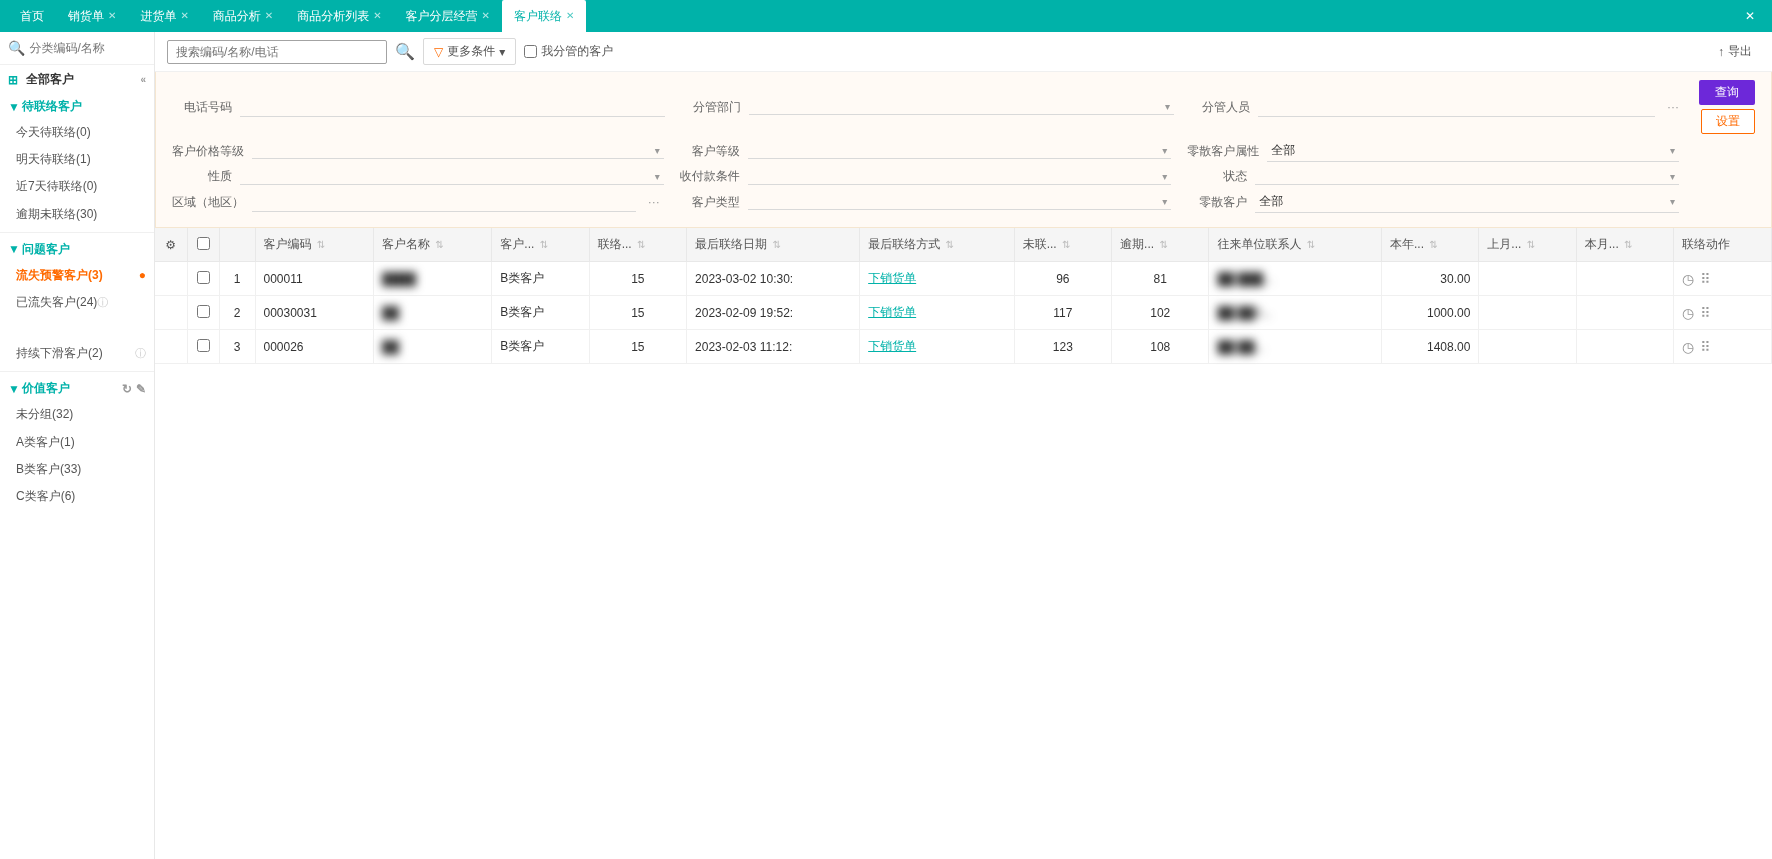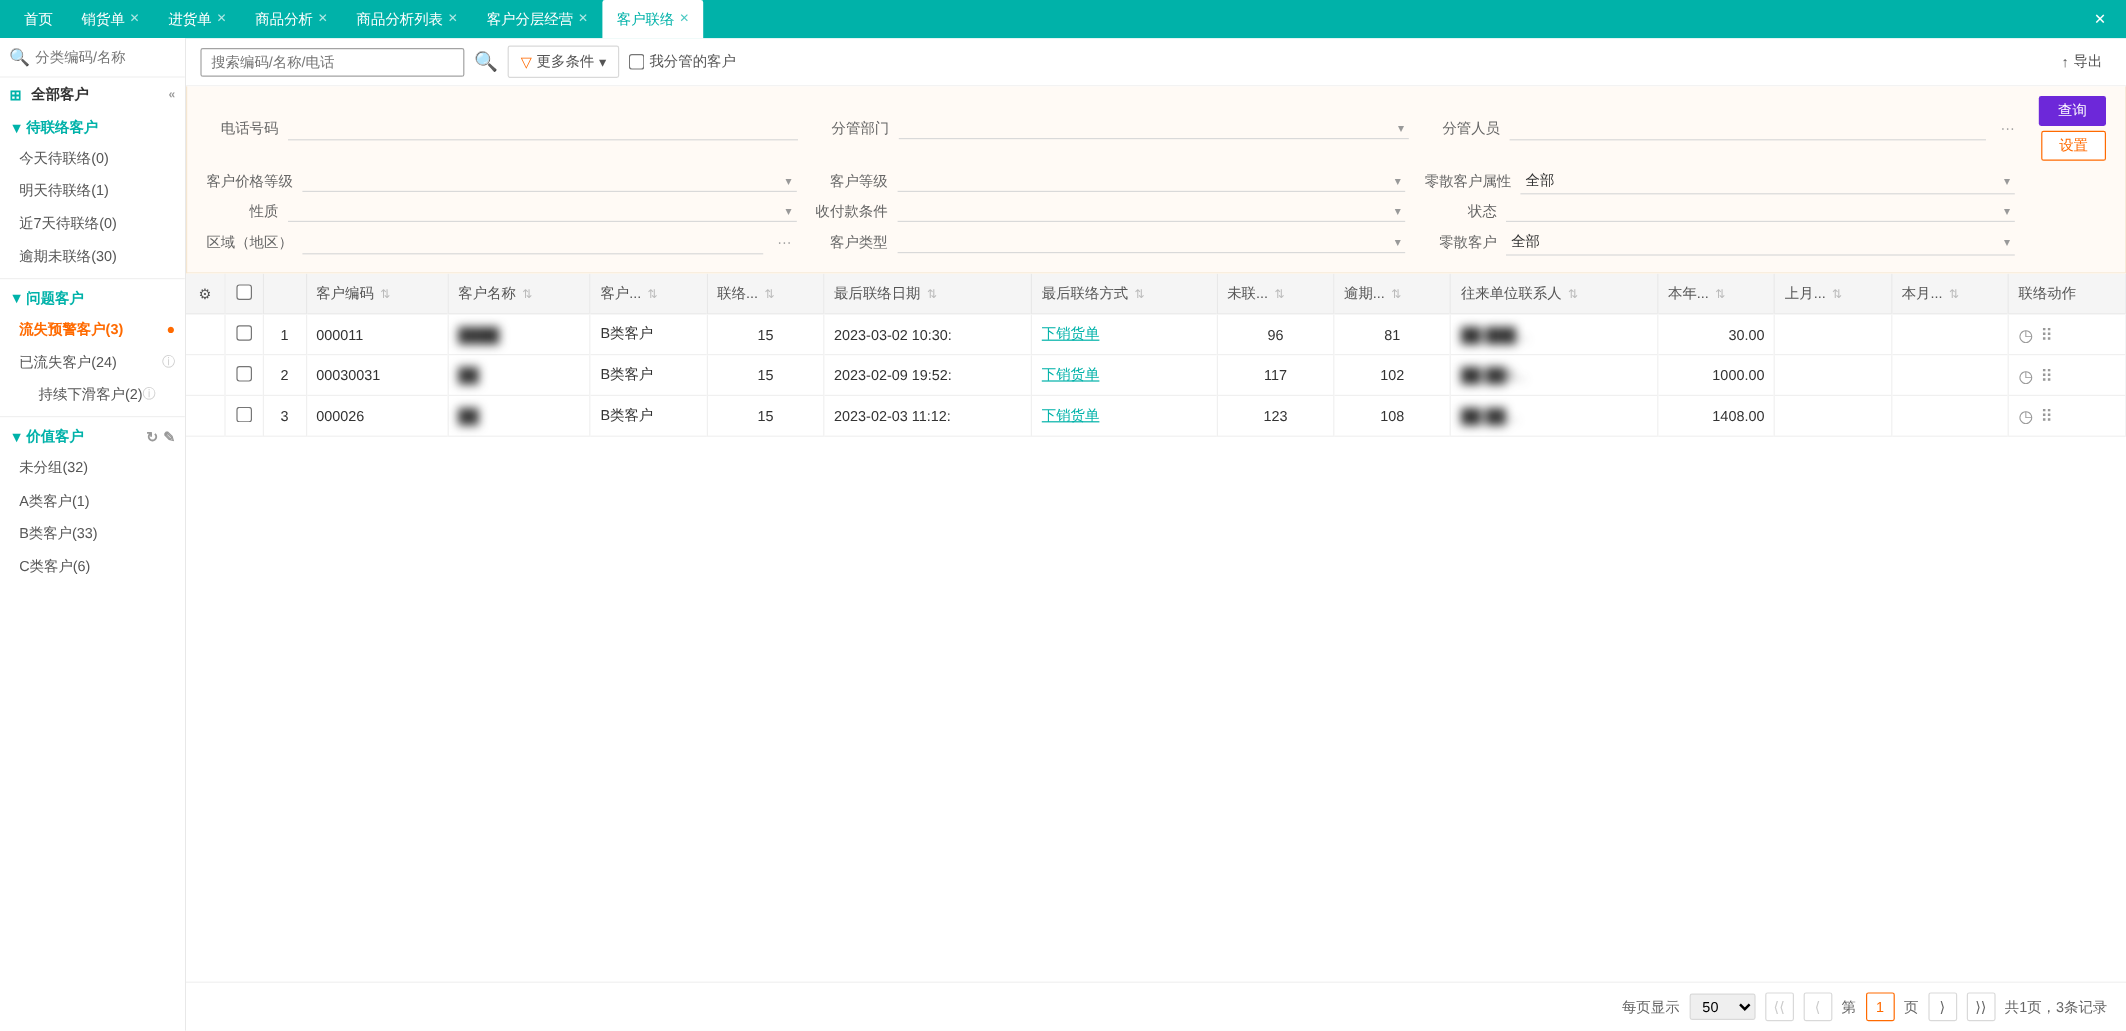--- a/index.html
+++ b/index.html
@@ -447,25 +447,25 @@
     <div class="sidebar-divider"></div>
 
     <div class="sidebar-section-label risk-section">
       <span>▼</span>
       <span>问题客户</span>
     </div>
     <div class="sidebar-item active" style="color:#ff6a00; font-weight:bold; display:flex; align-items:center; justify-content:space-between;">
       <span>流失预警客户(3)</span>
       <span style="color:#ff6a00; font-size:12px;">●</span>
     </div>
-    <div class="sidebar-item" style="display:flex;align-items:center;justify-content:space-between;">
+    <div class="sidebar-item" style="display:flex;align-items:center;justify-content:flex-start;">
       <span>已流失客户(24)</span>
       <span style="color:#ccc; font-size:11px;">ⓘ</span>
     </div>
-    <div class="sidebar-item" style="display:flex;align-items:center;justify-content:center;">
+    <div class="sidebar-item" style="display:flex;align-items:center;justify-content:space-between;margin-top:24px;">
       <span>持续下滑客户(2)</span>
       <span style="color:#ccc; font-size:11px;">ⓘ</span>
     </div>
 
     <div class="sidebar-divider"></div>
 
     <div class="sidebar-section-label" style="justify-content:space-between;">
       <div style="display:flex;align-items:center;gap:2px;">
         <span>▼</span>
         <span>价值客户</span>
@@ -744,31 +744,15 @@
         <div class="row-actions">
           <span class="row-action-icon">◷</span>
           <span class="row-action-icon">⠿</span>
         </div>
       </td>
     </tr>
           </tbody>
       </table>
     </div>
 
-    <div class="pagination">
-      <span class="pagination-label">每页显示</span>
-      <select class="pagination-select">
-        <option>50</option>
-        <option>100</option>
-        <option>200</option>
-      </select>
-      <div class="pagination-btn disabled">⟨⟨</div>
-      <div class="pagination-btn disabled">⟨</div>
-      <span class="pagination-label">第</span>
-      <div class="page-num">1</div>
-      <span class="pagination-label">页</span>
-      <div class="pagination-btn">⟩</div>
-      <div class="pagination-btn">⟩⟩</div>
-      <span class="pagination-info">共1页，3条记录</span>
-    </div>
 
   </div>
 </div>
 
 </body></html>

